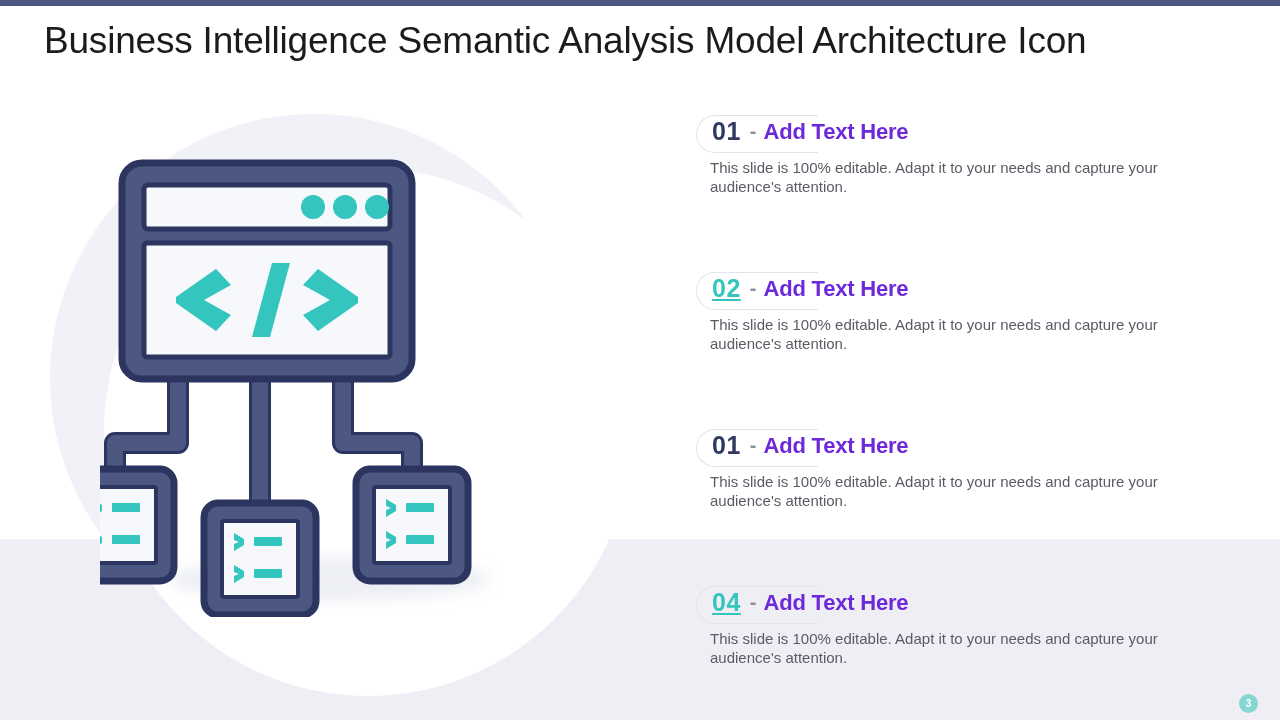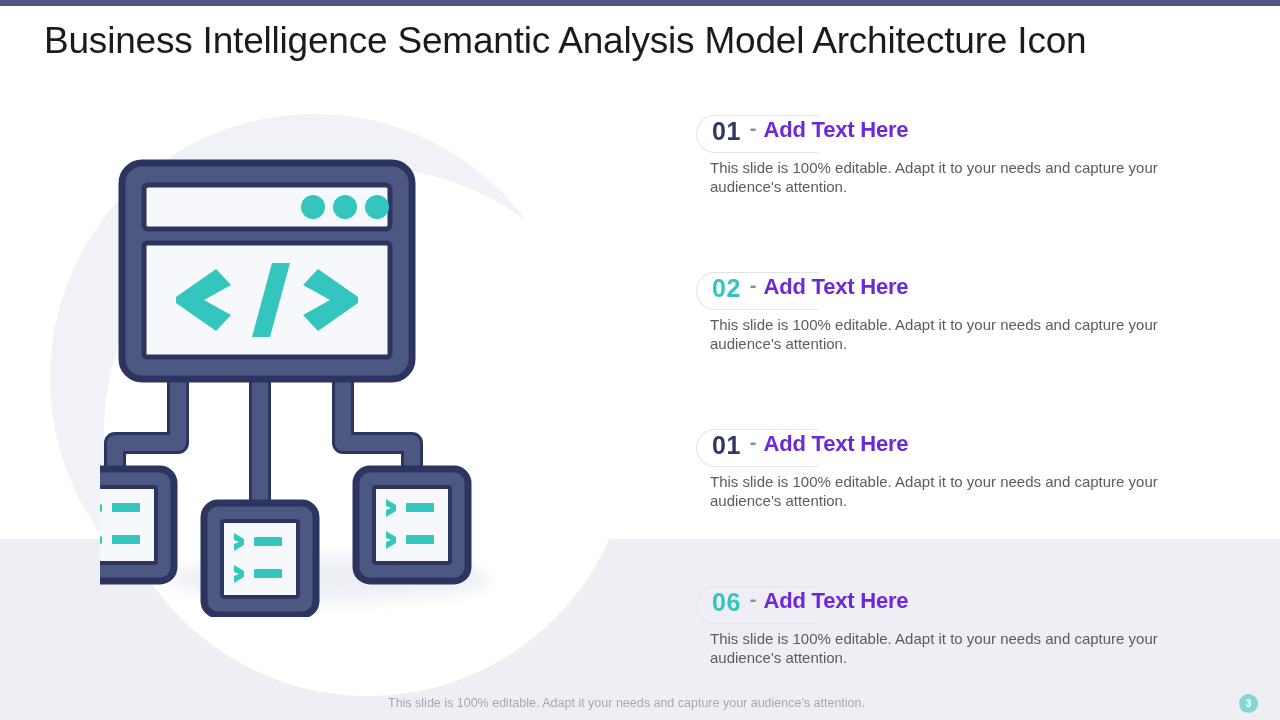--- a/index.html
+++ b/index.html
@@ -115,30 +115,30 @@
     border-top-left-radius: 19px;
     border-bottom-left-radius: 19px;
   }
 
   .head {
     position: absolute;
     left: 16px;
     top: 13px;
     white-space: nowrap;
     display: flex;
-    align-items: flex-start;
+    align-items: center;
   }
 
   .num {
     font-size: 25px;
     font-weight: 700;
     letter-spacing: 0.5px;
   }
   .num.navy { color: #30395f; }
-  .num.teal { color: #35c5bf; }
+  .num.teal { color: #35c5bf; text-decoration: underline; }
 
   .dash {
     font-size: 20px;
     font-weight: 700;
     color: #8d8d99;
     margin: 0 7px 0 9px;
   }
 
   .head-label {
     font-size: 22px;
@@ -303,25 +303,24 @@
         <span class="num navy">01</span>
         <span class="dash">-</span>
         <span class="head-label">Add Text Here</span>
       </div>
       <p class="body-text">This slide is 100% editable. Adapt it to your needs and capture your audience's attention.</p>
     </div>
 
     <div class="item">
       <div class="pill"></div>
       <div class="head">
-        <span class="num teal">06</span>
+        <span class="num teal">04</span>
         <span class="dash">-</span>
         <span class="head-label">Add Text Here</span>
       </div>
       <p class="body-text">This slide is 100% editable. Adapt it to your needs and capture your audience's attention.</p>
     </div>
 
   </div>
 
-  <div class="footer-text">This slide is 100% editable. Adapt it your needs and capture your audience's attention.</div>
   <div class="page-badge">3</div>
 
 </div>
 
 </body></html>

